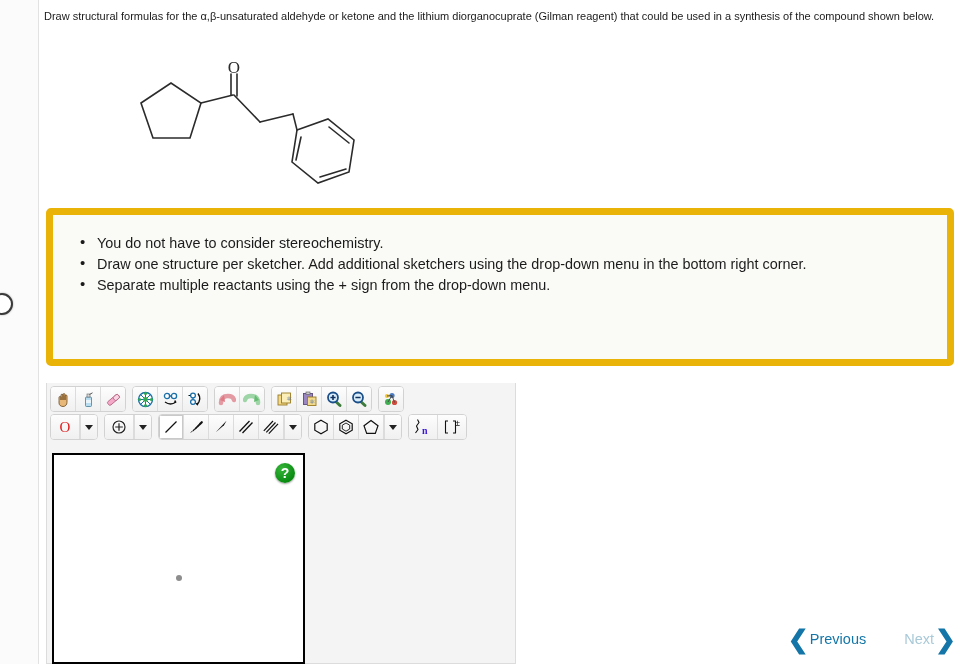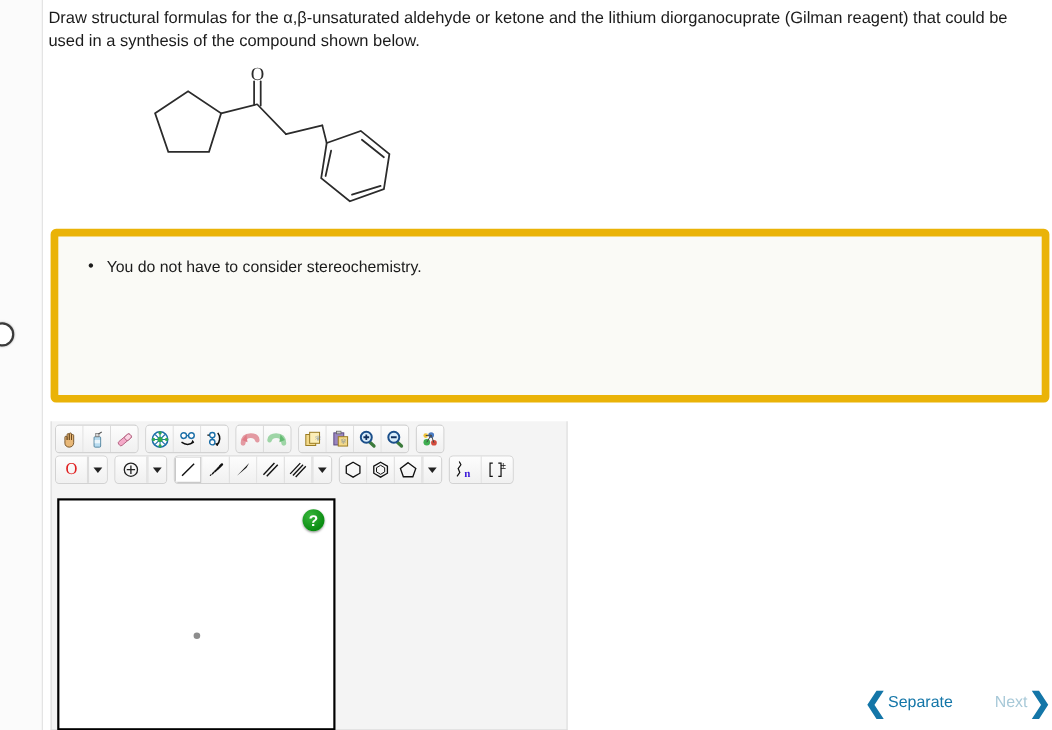--- a/index.html
+++ b/index.html
@@ -18,21 +18,21 @@
   }
   .left-handle{
     position:absolute;left:-9px;top:293px;width:18px;height:18px;
     border-radius:50%;
     background:#ffffff;border:2px solid #3a3a3a;
     box-shadow:0 0 2px rgba(0,0,0,.35);
   }
 
   .question-text{
     position:absolute;left:44px;top:6px;width:908px;
-    line-height:21px;font-size:15px;color:#1b1b1b;
+    line-height:21px;font-size:11px;color:#1b1b1b;
   }
 
   
   .structure{position:absolute;left:130px;top:52px;}
 
   
   .instructions{
     position:absolute;left:46px;top:208px;width:908px;height:158px;
     background:#fafaf6;border:7px solid #eab308;border-radius:5px;
     box-sizing:border-box;
@@ -141,20 +141,22 @@
       <line x1="199" y1="75" x2="219" y2="91"></line>
       <line x1="216" y1="117" x2="190" y2="125"></line>
     </g>
     <text x="104" y="21" text-anchor="middle" font-family="Liberation Serif, serif" font-size="17" fill="#2b2b2b">O</text>
   </svg>
 </div>
 
 <div class="instructions">
   <ul>
     <li>You do not have to consider stereochemistry.</li>
+    <li class="wrap">Draw one structure per sketcher. Add additional sketchers using the drop-down menu in the bottom right corner.</li>
+    <li>Separate multiple reactants using the + sign from the drop-down menu.</li>
   </ul>
 </div>
 
 <div class="sketcher">
 
   <div class="tb-row">
 
     <div class="tb-group">
       <div class="tb-btn" title="Pan">
         <svg width="17" height="17" viewBox="0 0 17 17">
@@ -395,19 +397,19 @@
 
   <div class="canvas-wrap">
     <div class="help-badge">?</div>
     <div class="canvas-dot"></div>
   </div>
 </div>
 
 <div class="nav">
   <div class="nav-prev">
     <span class="chev chev-l">❮</span>
-    <span>Separate</span>
+    <span>Previous</span>
   </div>
   <div class="nav-next">
     <span>Next</span>
     <span class="chev chev-r">❯</span>
   </div>
 </div>
 
 </body></html>

